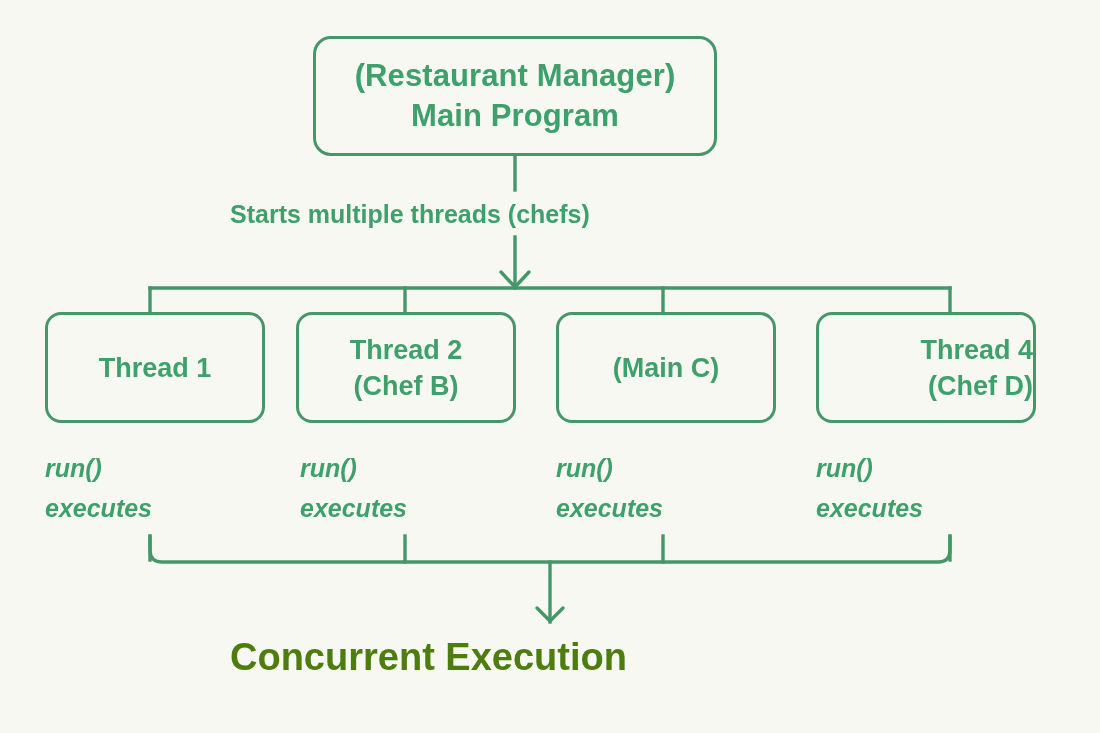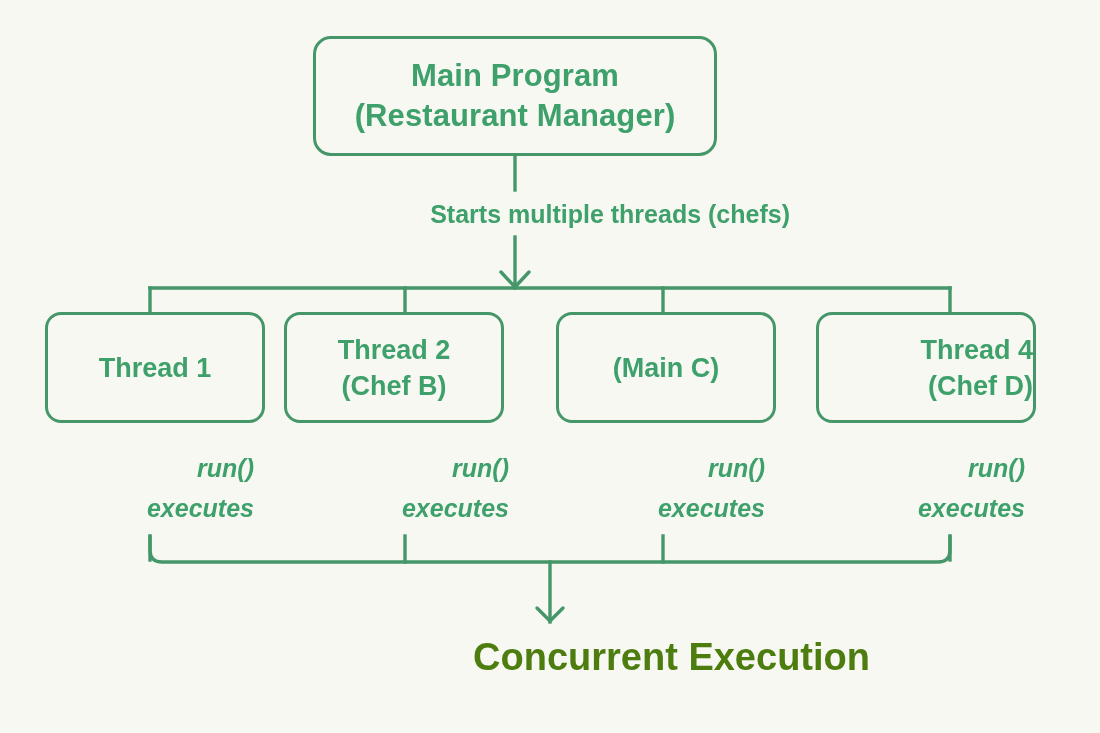--- a/index.html
+++ b/index.html
@@ -58,27 +58,27 @@
     top: 312px;
     width: 220px;
     height: 111px;
   }
   .thread-box .node-line {
     font-size: 27px;
     font-weight: bold;
     line-height: 36px;
   }
   #thread-box-0 { left: 45px; }
-  #thread-box-1 { left: 284px; text-align: right; }
+  #thread-box-1 { left: 296px; text-align: right; }
   #thread-box-2 { left: 556px; }
   #thread-box-3 { left: 816px; align-items: flex-end; }
 
   .caption {
     position: absolute;
-    text-align: right;
+    text-align: left;
     color: #3ea06a;
   }
   #fan-out-label {
     left: 230px;
     top: 197px;
     width: 560px;
     font-size: 25px;
     font-weight: bold;
     line-height: 34px;
   }
@@ -132,22 +132,22 @@
       <path d="M 950 536 L 950 560"></path>
 
       <path d="M 150 536 L 150 550 Q 150 562 162 562 L 938 562 Q 950 562 950 550 L 950 536" stroke-linecap="round" stroke-linejoin="round"></path>
 
       <path d="M 550 562 L 550 622"></path>
       <polyline points="537,608 550,621 563,608" stroke-linecap="round" stroke-linejoin="round"></polyline>
     </g>
   </svg>
 
   <div class="node-box" id="main-program-box">
+    <span class="node-line">(Restaurant Manager)</span>
     <span class="node-line">Main Program</span>
-    <span class="node-line">(Restaurant Manager)</span>
   </div>
 
   <div class="caption" id="fan-out-label">Starts multiple threads (chefs)</div>
 
   <div class="node-box thread-box" id="thread-box-0">
     <span class="node-line">Thread 1</span>
   </div>
   <div class="node-box thread-box" id="thread-box-1">
     <span class="node-line">Thread 2</span>
     <span class="node-line">(Chef B)</span>

